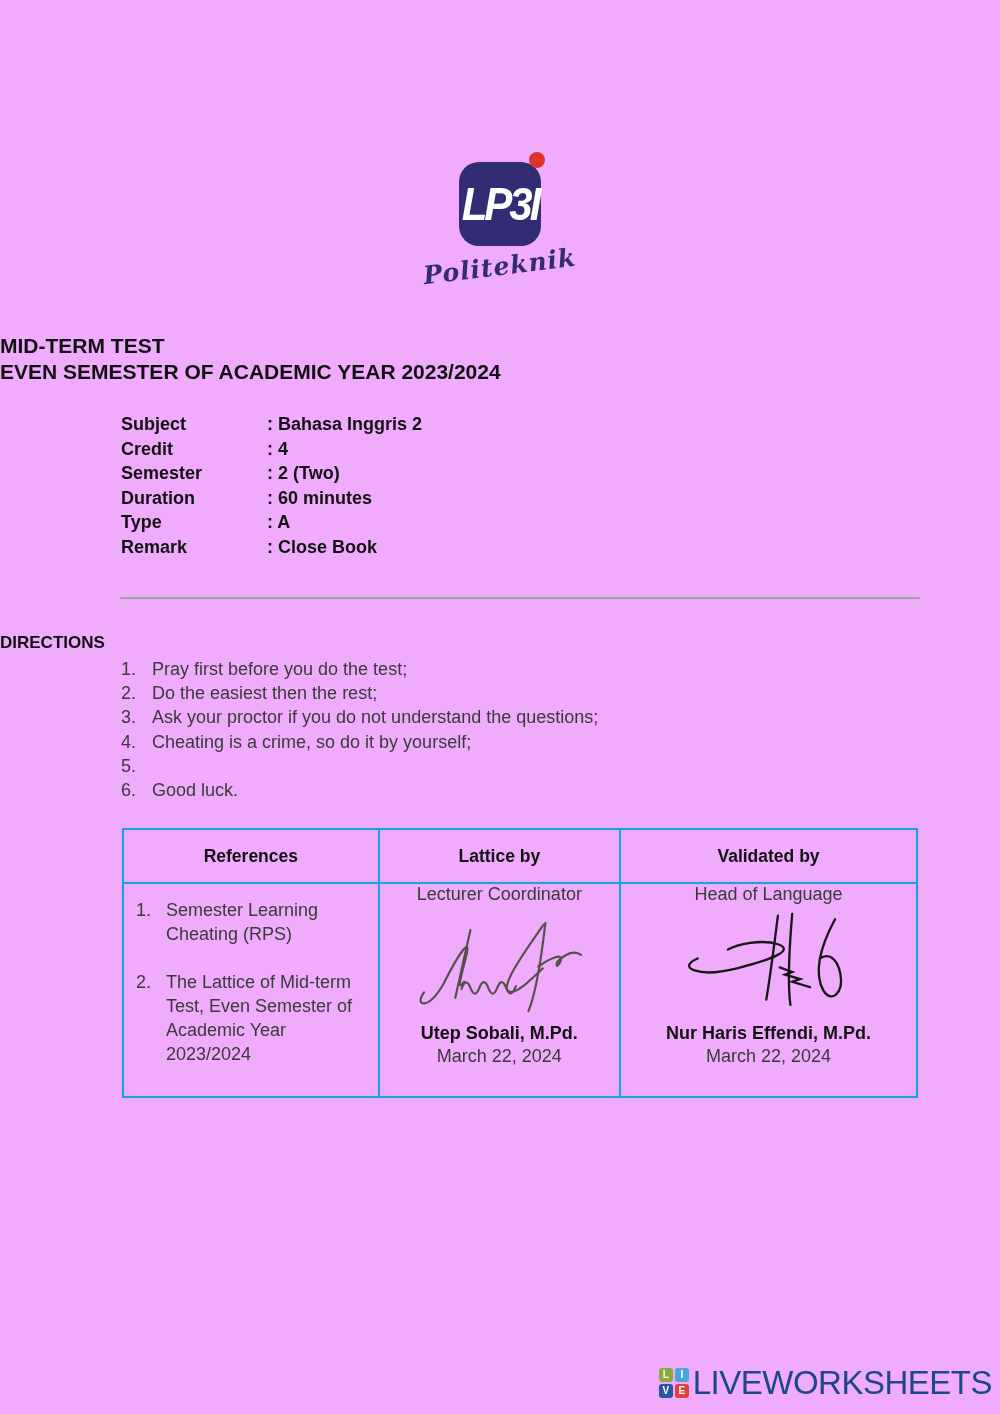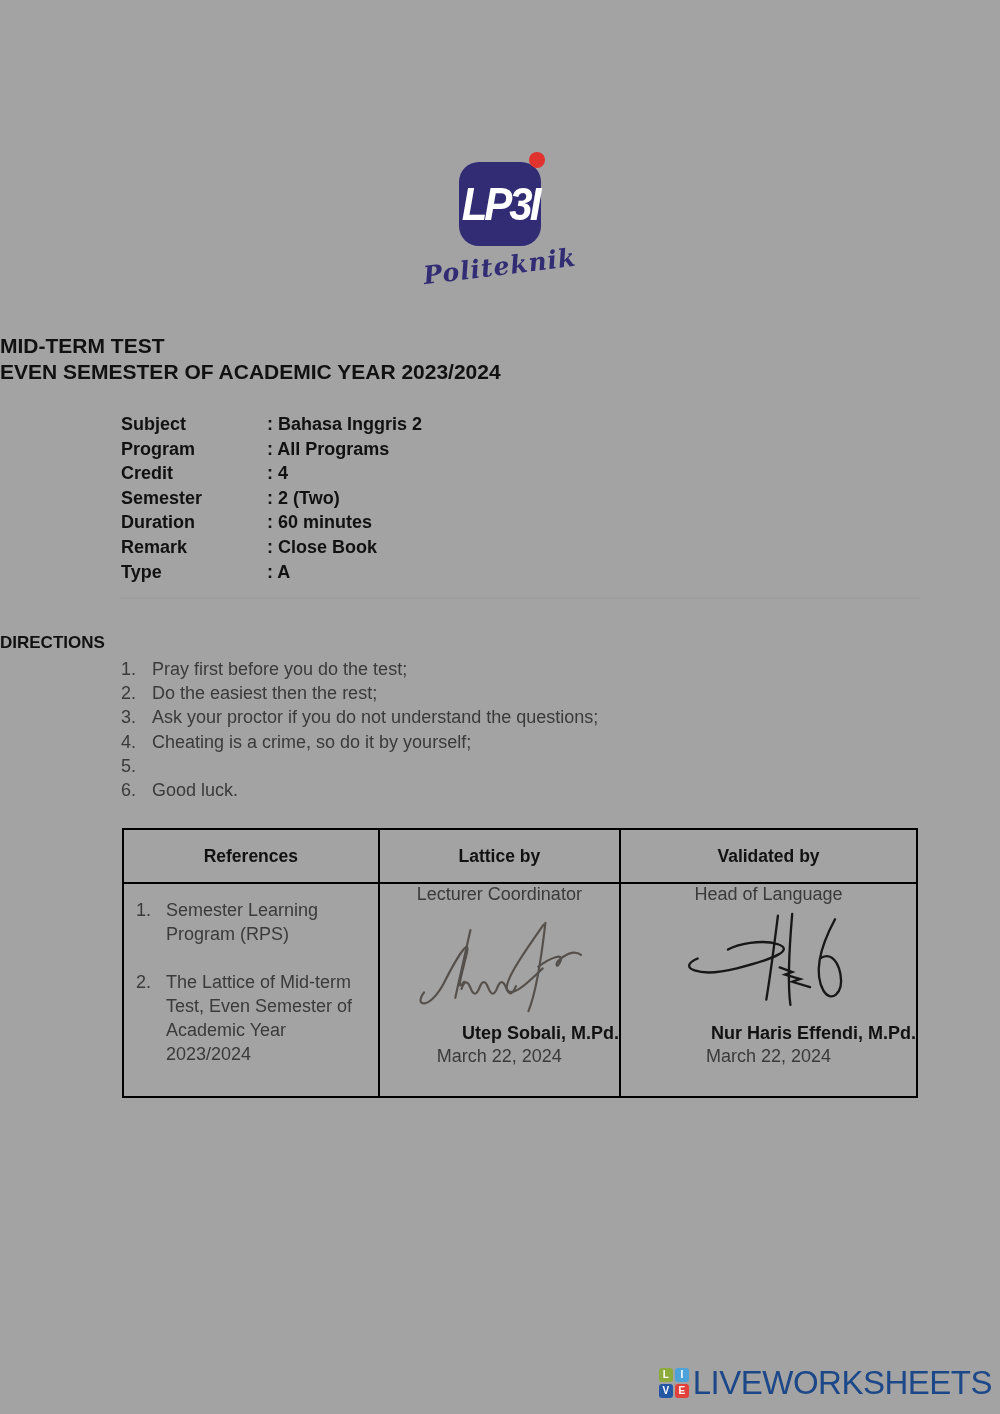--- a/index.html
+++ b/index.html
@@ -1,20 +1,20 @@
 <!DOCTYPE html>
 <html style="--navy: #312c74; --red: #e1332e; --lw-navy: #1c4788; --lw-green: #8dab3a; --lw-blue: #4ba3d9; --lw-dblue: #2356a3; --lw-red: #e2403b;"><head>
 <meta charset="utf-8">
 <style>
   * { margin:0; padding:0; box-sizing:border-box; }
   html,body { background:#ffffff; }
   body { font-family:"Liberation Sans", sans-serif; color:#1c1c1c; }
   .page {
     position:relative; width:1000px; height:1414px;
-    margin:0 auto; background:#a3a3a3; overflow:hidden;
+    margin:0 auto; background:#f0abfc; overflow:hidden;
   }
 
   
   .logo-block { position:absolute; top:162px; left:0; right:0; text-align:center; }
   .logo-square {
     position:relative; display:inline-block; width:82px; height:84px;
     background:var(--navy,#312c74); border-radius:20px;
     line-height:84px; text-align:center; vertical-align:top;
   }
   .logo-acronym {
@@ -53,34 +53,34 @@
   }
   .directions { position:absolute; top:657px; left:121px; width:810px; }
   .dir-item { display:flex; font-size:18px; line-height:24.2px; color:#3a3a3a; }
   .dir-num { width:31px; flex:0 0 31px; }
 
   
   .approval {
     position:absolute; top:828px; left:122px; width:796px;
     border-collapse:collapse; table-layout:fixed;
   }
-  .approval th, .approval td { border:2px solid #000000; }
+  .approval th, .approval td { border:2px solid #0ea5e9; }
   .approval th {
     height:54px; font-weight:800; font-size:17.5px; text-align:center;
     vertical-align:middle; color:#111;
   }
   .approval td { vertical-align:top; height:214px; }
   .refs-cell { padding:14px 10px 10px 12px; }
   .ref-item { display:flex; font-size:18px; line-height:24px; color:#3a3a3a; }
   .ref-item + .ref-item { margin-top:24px; }
   .ref-num { width:30px; flex:0 0 30px; }
   .sig-cell { text-align:center; }
   .sig-role { font-size:18px; color:#3a3a3a; }
   .sig-svg { display:block; margin:0 auto; height:116px; }
-  .sig-name { font-weight:800; font-size:18px; color:#111; margin-top:2px;text-align:right; }
+  .sig-name { font-weight:800; font-size:18px; color:#111; margin-top:2px; }
   .sig-date { font-size:18px; color:#3a3a3a; line-height:24px; }
 
   
   .lw-footer { position:absolute; right:8px; bottom:12px; display:flex; align-items:center; }
   .lw-grid {
     display:grid; grid-template-columns:14px 14px; grid-template-rows:14px 14px;
     gap:2px; margin-right:4px;
   }
   .lw-sq {
     border-radius:3px; color:#fff; font-weight:800; font-size:10px;
@@ -114,42 +114,38 @@
     <div>MID-TERM TEST</div>
     <div>EVEN SEMESTER OF ACADEMIC YEAR 2023/2024</div>
   </div>
 
   <div class="details">
     <div class="drow">
       <span class="dlabel">Subject</span>
       <span class="dvalue">: Bahasa Inggris 2</span>
     </div>
     <div class="drow">
-      <span class="dlabel">Program</span>
-      <span class="dvalue">: All Programs</span>
-    </div>
-    <div class="drow">
       <span class="dlabel">Credit</span>
       <span class="dvalue">: 4</span>
     </div>
     <div class="drow">
       <span class="dlabel">Semester</span>
       <span class="dvalue">: 2 (Two)</span>
     </div>
     <div class="drow">
       <span class="dlabel">Duration</span>
       <span class="dvalue">: 60 minutes</span>
     </div>
     <div class="drow">
+      <span class="dlabel">Type</span>
+      <span class="dvalue">: A</span>
+    </div>
+    <div class="drow">
       <span class="dlabel">Remark</span>
       <span class="dvalue">: Close Book</span>
-    </div>
-    <div class="drow">
-      <span class="dlabel">Type</span>
-      <span class="dvalue">: A</span>
     </div>
   </div>
 
   <div class="divider"></div>
 
   <div class="directions-heading">DIRECTIONS</div>
   <div class="directions">
     <div class="dir-item">
       <span class="dir-num">1.</span>
       <span class="dir-text">Pray first before you do the test;</span>
@@ -184,21 +180,21 @@
     <tbody>
         <tr>
       <th>References</th>
       <th>Lattice by</th>
       <th>Validated by</th>
     </tr>
     <tr>
       <td class="refs-cell">
         <div class="ref-item">
           <span class="ref-num">1.</span>
-          <span>Semester Learning Program (RPS)</span>
+          <span>Semester Learning Cheating (RPS)</span>
         </div>
         <div class="ref-item">
           <span class="ref-num">2.</span>
           <span>The Lattice of Mid-term Test, Even Semester of Academic Year 2023/2024</span>
         </div>
       </td>
       <td class="sig-cell">
         <div class="sig-role">Lecturer Coordinator</div>
         <svg class="sig-svg" width="200" height="116" viewBox="0 0 200 130" fill="none" stroke="#55504b" stroke-width="2.4" stroke-linecap="round">
           <path d="M16,98 C4,114 22,118 38,88 C54,56 70,32 63,58 C57,82 52,98 61,86"></path>

